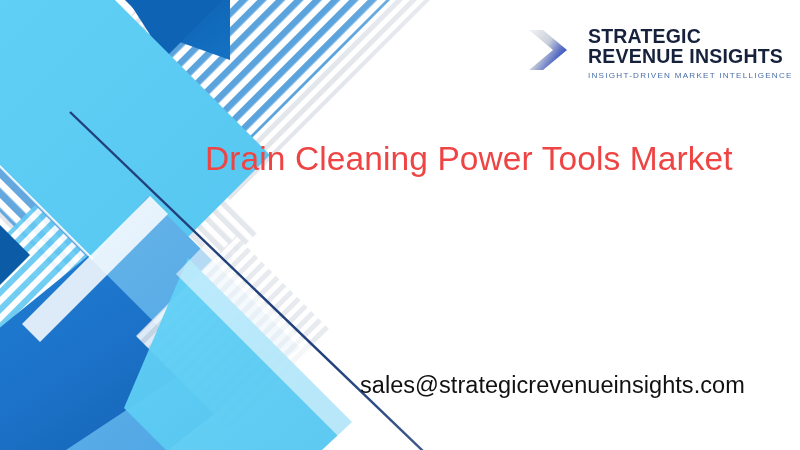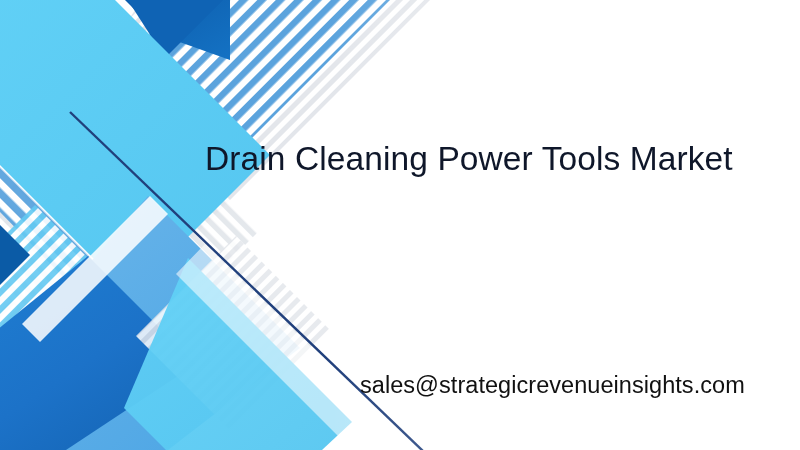--- a/index.html
+++ b/index.html
@@ -69,21 +69,21 @@
   
   .title {
     position: absolute;
     left: 205px;
     top: 139px;
     width: 580px;
     font-family: "Liberation Sans", sans-serif;
     font-size: 33.5px;
     line-height: 40px;
     font-weight: normal;
-    color: #0f172a;
+    color: #ef4444;
     letter-spacing: 0.1px;
     white-space: nowrap;
   }
 
   
   .email {
     position: absolute;
     left: 360px;
     top: 371px;
     font-family: "Liberation Sans", sans-serif;
@@ -220,18 +220,28 @@
     <polygon points="205,270 360,425 330,450 175,450 130,405" fill="#5fc9f2" opacity="0.0"></polygon>
     <polygon points="188,258 352,422 322,450 166,450 124,408" fill="url(#gCyan)" opacity="0.95"></polygon>
 
     <polygon points="205,244 243,282 418,450 352,450 176,274" fill="#ffffff" opacity="0.55"></polygon>
 
     <line x1="70" y1="112" x2="424" y2="452" stroke="#21407c" stroke-width="2.4"></line>
 
     <rect x="330" y="0" width="470" height="450" fill="url(#gFadeRight)" opacity="0.55"></rect>
   </svg>
 
+  <div class="logo">
+    <svg class="logo-mark" viewBox="0 0 54 44" width="54" height="44">
+      <path d="M2 2 L26 22 L2 42 L16 42 L40 22 L16 2 Z" fill="url(#logoChevGrad)"></path>
+    </svg>
+    <div class="logo-text">
+      <div class="logo-line">STRATEGIC</div>
+      <div class="logo-line">REVENUE INSIGHTS</div>
+      <div class="logo-tagline">INSIGHT-DRIVEN MARKET INTELLIGENCE</div>
+    </div>
+  </div>
 
   <div class="title">Drain Cleaning Power Tools Market</div>
 
   <div class="email">sales@strategicrevenueinsights.com</div>
 
 </div>
 
 </body></html>

